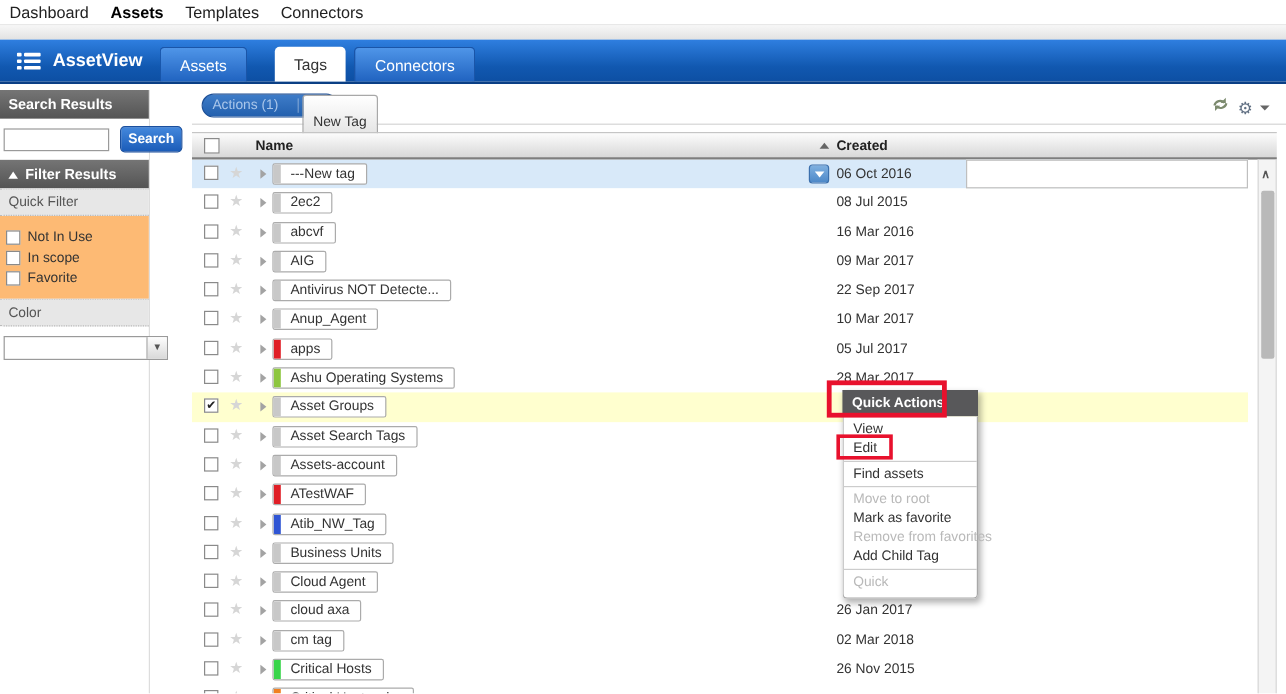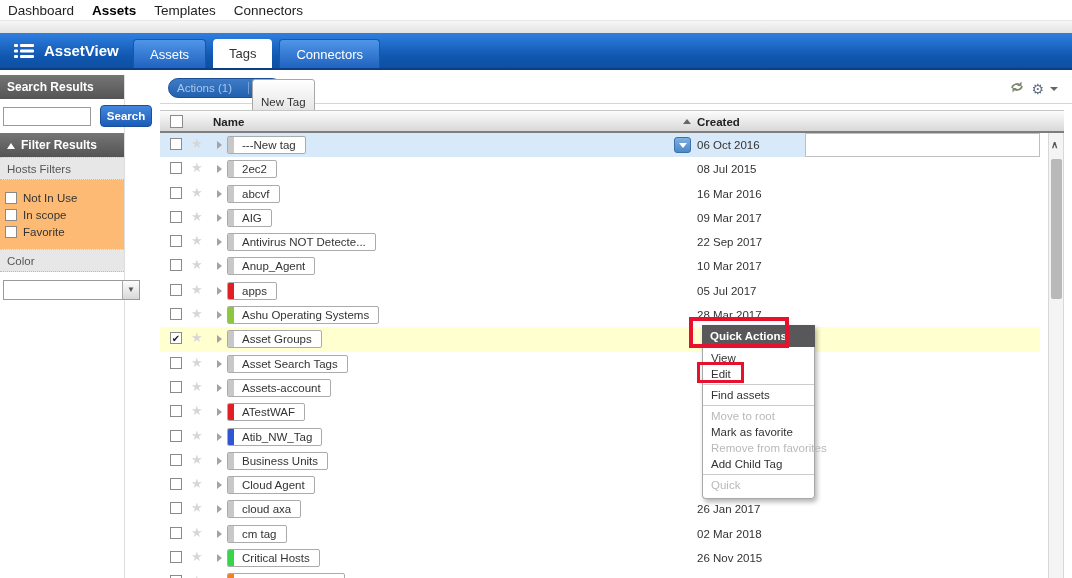--- a/index.html
+++ b/index.html
@@ -19,21 +19,21 @@
   .bluebar { position:absolute; left:0; top:33px; width:1072px; height:37px;
              background:linear-gradient(#2f7fe0,#1158b0 65%,#0d4fa3);
              border-bottom:2px solid #0a3f85; }
   .hamburger { position:absolute; left:14px; top:10px; }
   .apptitle { position:absolute; left:44px; top:9px; color:#fff; font-weight:bold; font-size:15px; }
   .tabs { position:absolute; left:133px; bottom:0; display:flex; gap:7px; align-items:flex-end; }
   .tab { height:29px; padding:0 16px; font-size:13px; line-height:29px;
          border-radius:4px 4px 0 0; cursor:pointer; }
   .tab.inactive { color:#fff; background:linear-gradient(#4f95e8,#2063c0);
                   border:1px solid #1a55a8; border-bottom:none; }
-  .tab.active { color:#333; background:#fff; }
+  .tab.active { color:#333; background:#fff;margin-left:16px; }
 
   
   .sidebar { position:absolute; left:0; top:75px; width:125px; height:503px;
              background:#fff; border-right:1px solid #ddd; }
   .side-hdr { height:24px; background:linear-gradient(#757575,#545454); color:#fff;
               font-size:12px; font-weight:bold; line-height:24px; padding-left:7px; }
   .side-hdr .tri-up { display:inline-block; width:0; height:0; margin-right:6px;
               border-left:4px solid transparent; border-right:4px solid transparent;
               border-bottom:6px solid #fff; }
   .search-row { position:relative; height:34px; background:#fff; }
@@ -169,21 +169,21 @@
 
   <div class="sidebar">
     <div class="side-hdr">Search Results</div>
     <div class="search-row">
       <input class="search-input" placeholder="" style="">
       <button class="btn-search">Search</button>
     </div>
     <div class="side-hdr">
       <span class="tri-up"></span><span>Filter Results</span>
     </div>
-    <div class="band">Hosts Filters</div>
+    <div class="band">Quick Filter</div>
     <div class="cb-list" id="cb-list">
         <div class="cb-row">
           <span class="cb"></span>
           <span class="cb-label">Not In Use</span>
         </div>
         <div class="cb-row">
           <span class="cb"></span>
           <span class="cb-label">In scope</span>
         </div>
         <div class="cb-row">

